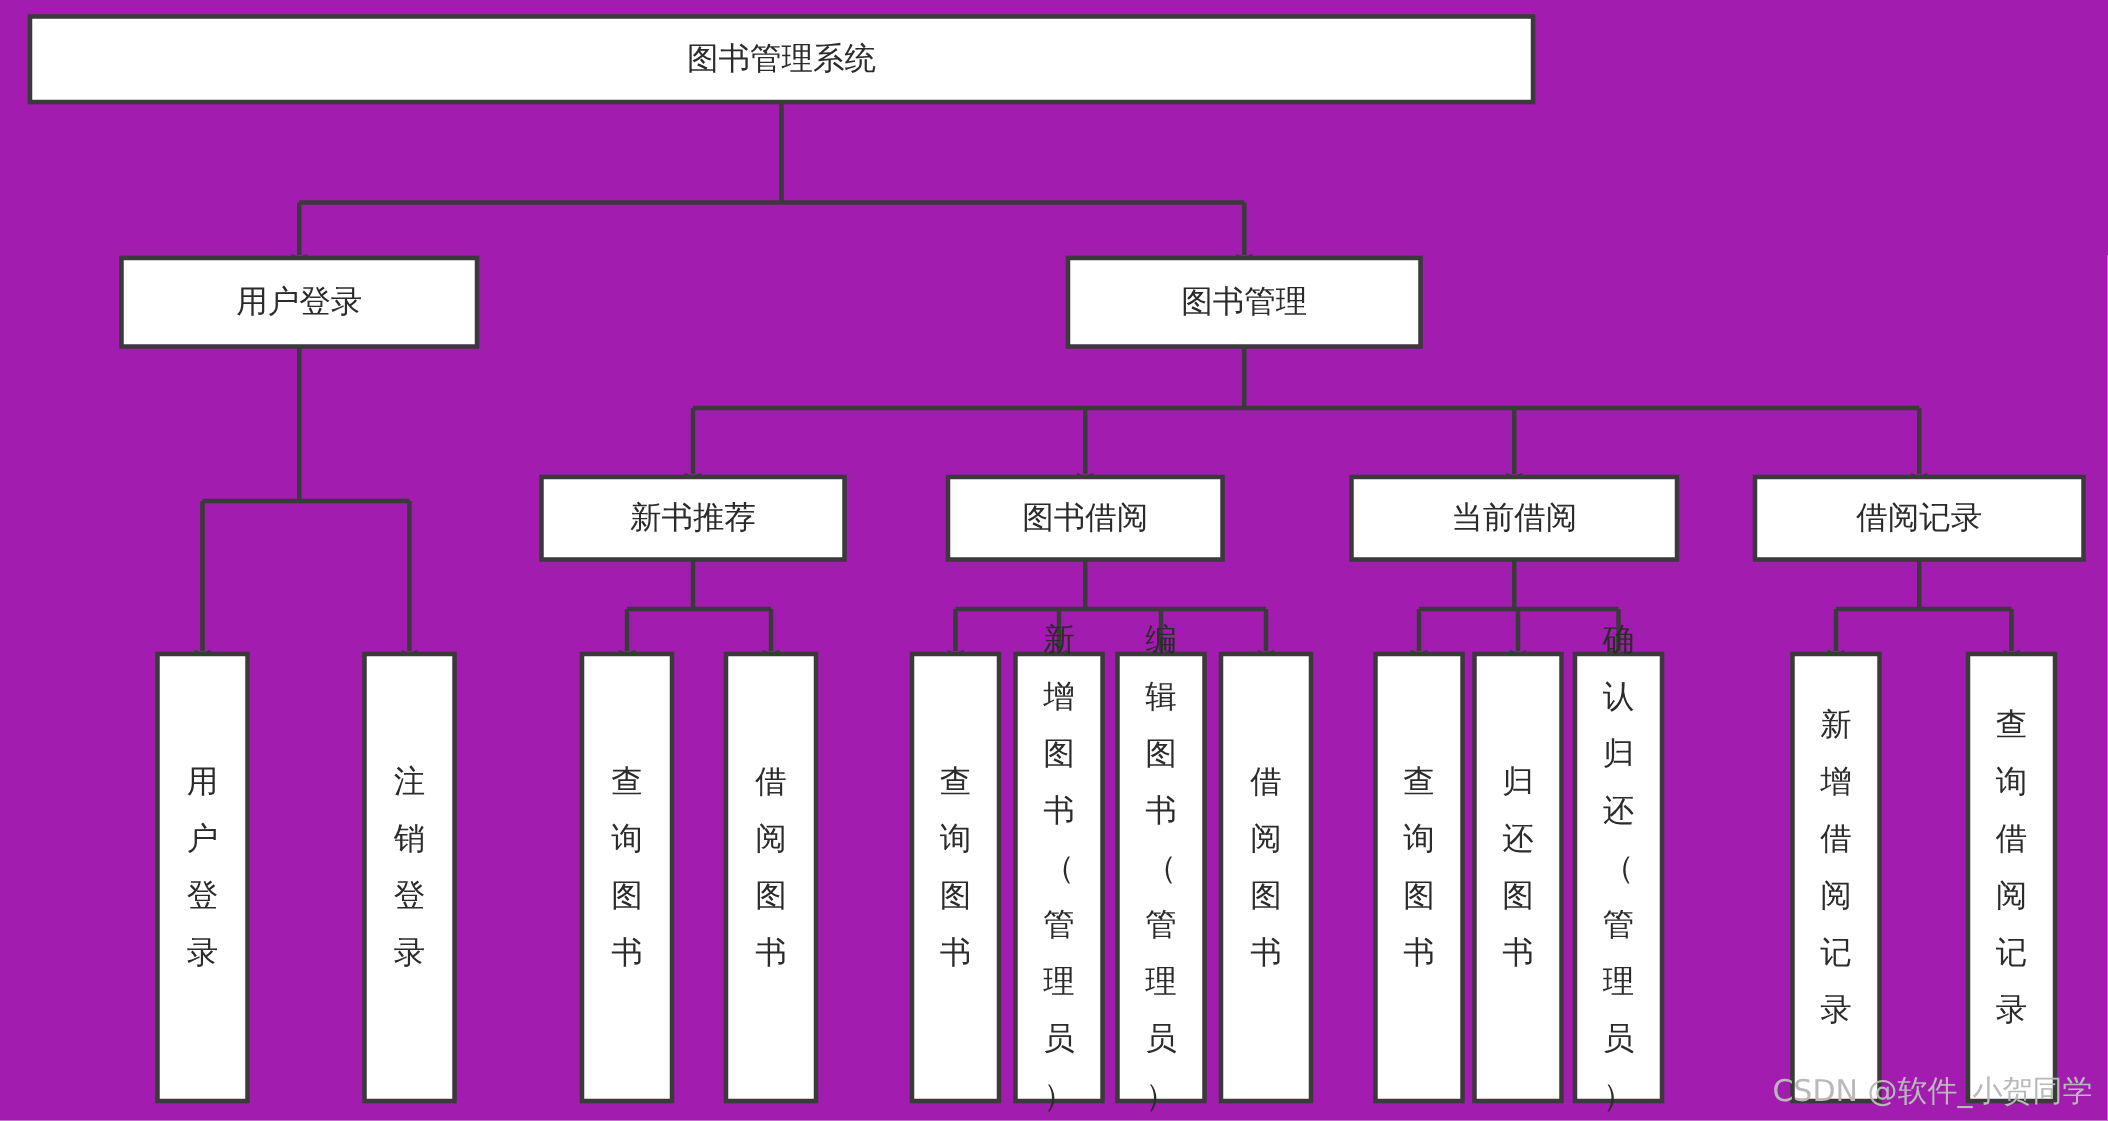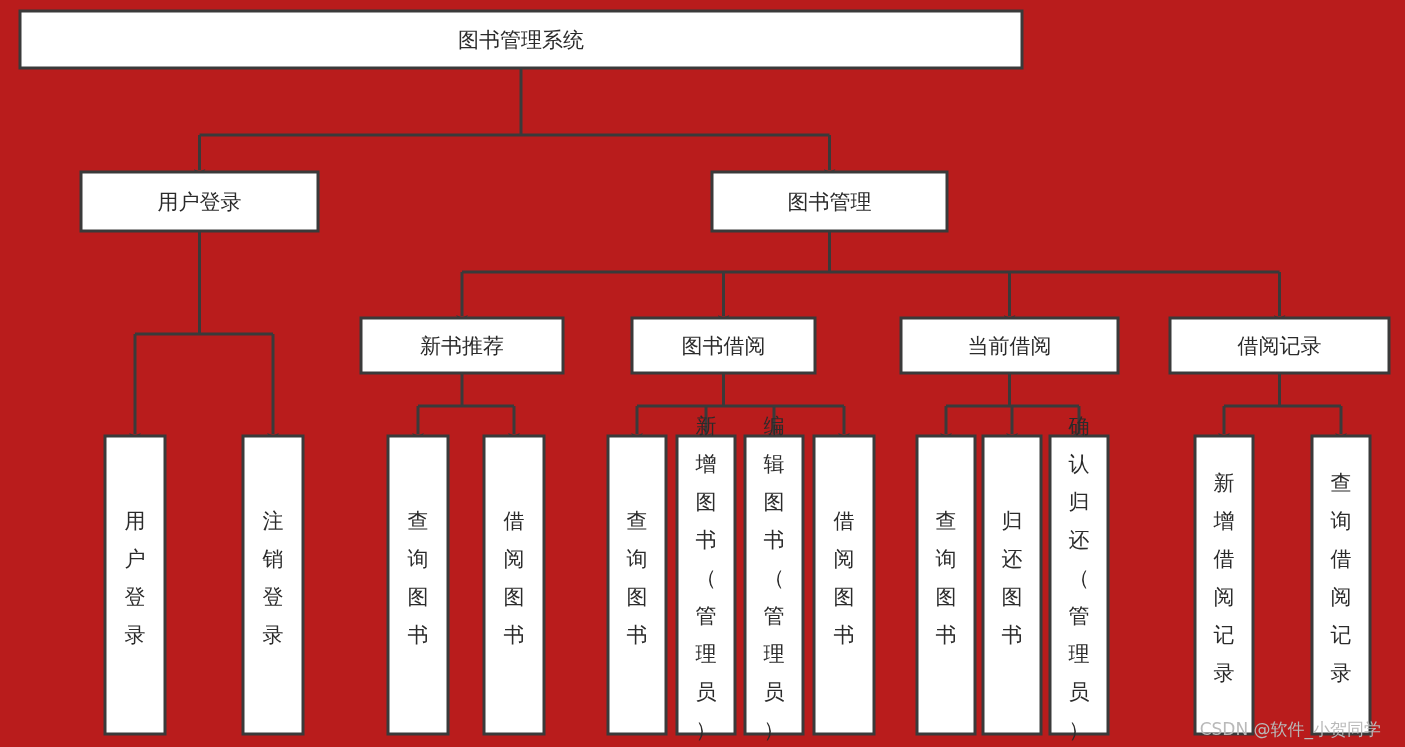--- a/index.html
+++ b/index.html
@@ -1,26 +1,26 @@
 <!DOCTYPE html>
 <html><head>
 <meta charset="utf-8">
 <style>
   html,body{margin:0;padding:0;background:#ffffff;}
   body{width:1405px;height:747px;overflow:hidden;
        font-family:"DejaVu Sans","Liberation Sans",sans-serif;}
-  #stage{position:relative;width:1405px;height:747px;background:#b91c1c;}
+  #stage{position:relative;width:1405px;height:747px;background:#a21caf;}
   svg#diagram{position:absolute;left:0;top:0;width:1405px;height:747px;display:block;}
   .box{fill:#ffffff;stroke:#3a3a3a;stroke-width:3;}
   .lead{fill:none;stroke:#3a3a3a;stroke-width:3;stroke-linecap:butt;}
   .htxt{font-family:"DejaVu Sans","Liberation Sans",sans-serif;
         font-size:21px;fill:#2b2b2b;text-anchor:middle;dominant-baseline:middle;}
   .vtxt{font-family:"DejaVu Sans","Liberation Sans",sans-serif;
         font-size:21px;fill:#2b2b2b;text-anchor:middle;}
-  .wm{position:absolute;right:24px;bottom:6px;font-size:17px;color:#b9b9b9;
+  .wm{position:absolute;right:10px;bottom:6px;font-size:20px;color:#b9b9b9;
       font-family:"DejaVu Sans","Liberation Sans",sans-serif;white-space:nowrap;}
 </style>
 </head>
 <body>
 
 <div id="stage">
   <svg id="diagram" viewBox="0 0 1405 747">
     <defs>
       <marker id="arrow" markerWidth="10" markerHeight="12" refX="1" refY="6" orient="auto" markerUnits="userSpaceOnUse">
         <path d="M0,0 L10,6 L0,12 L2.4,6 Z" fill="#3a3a3a"></path>

